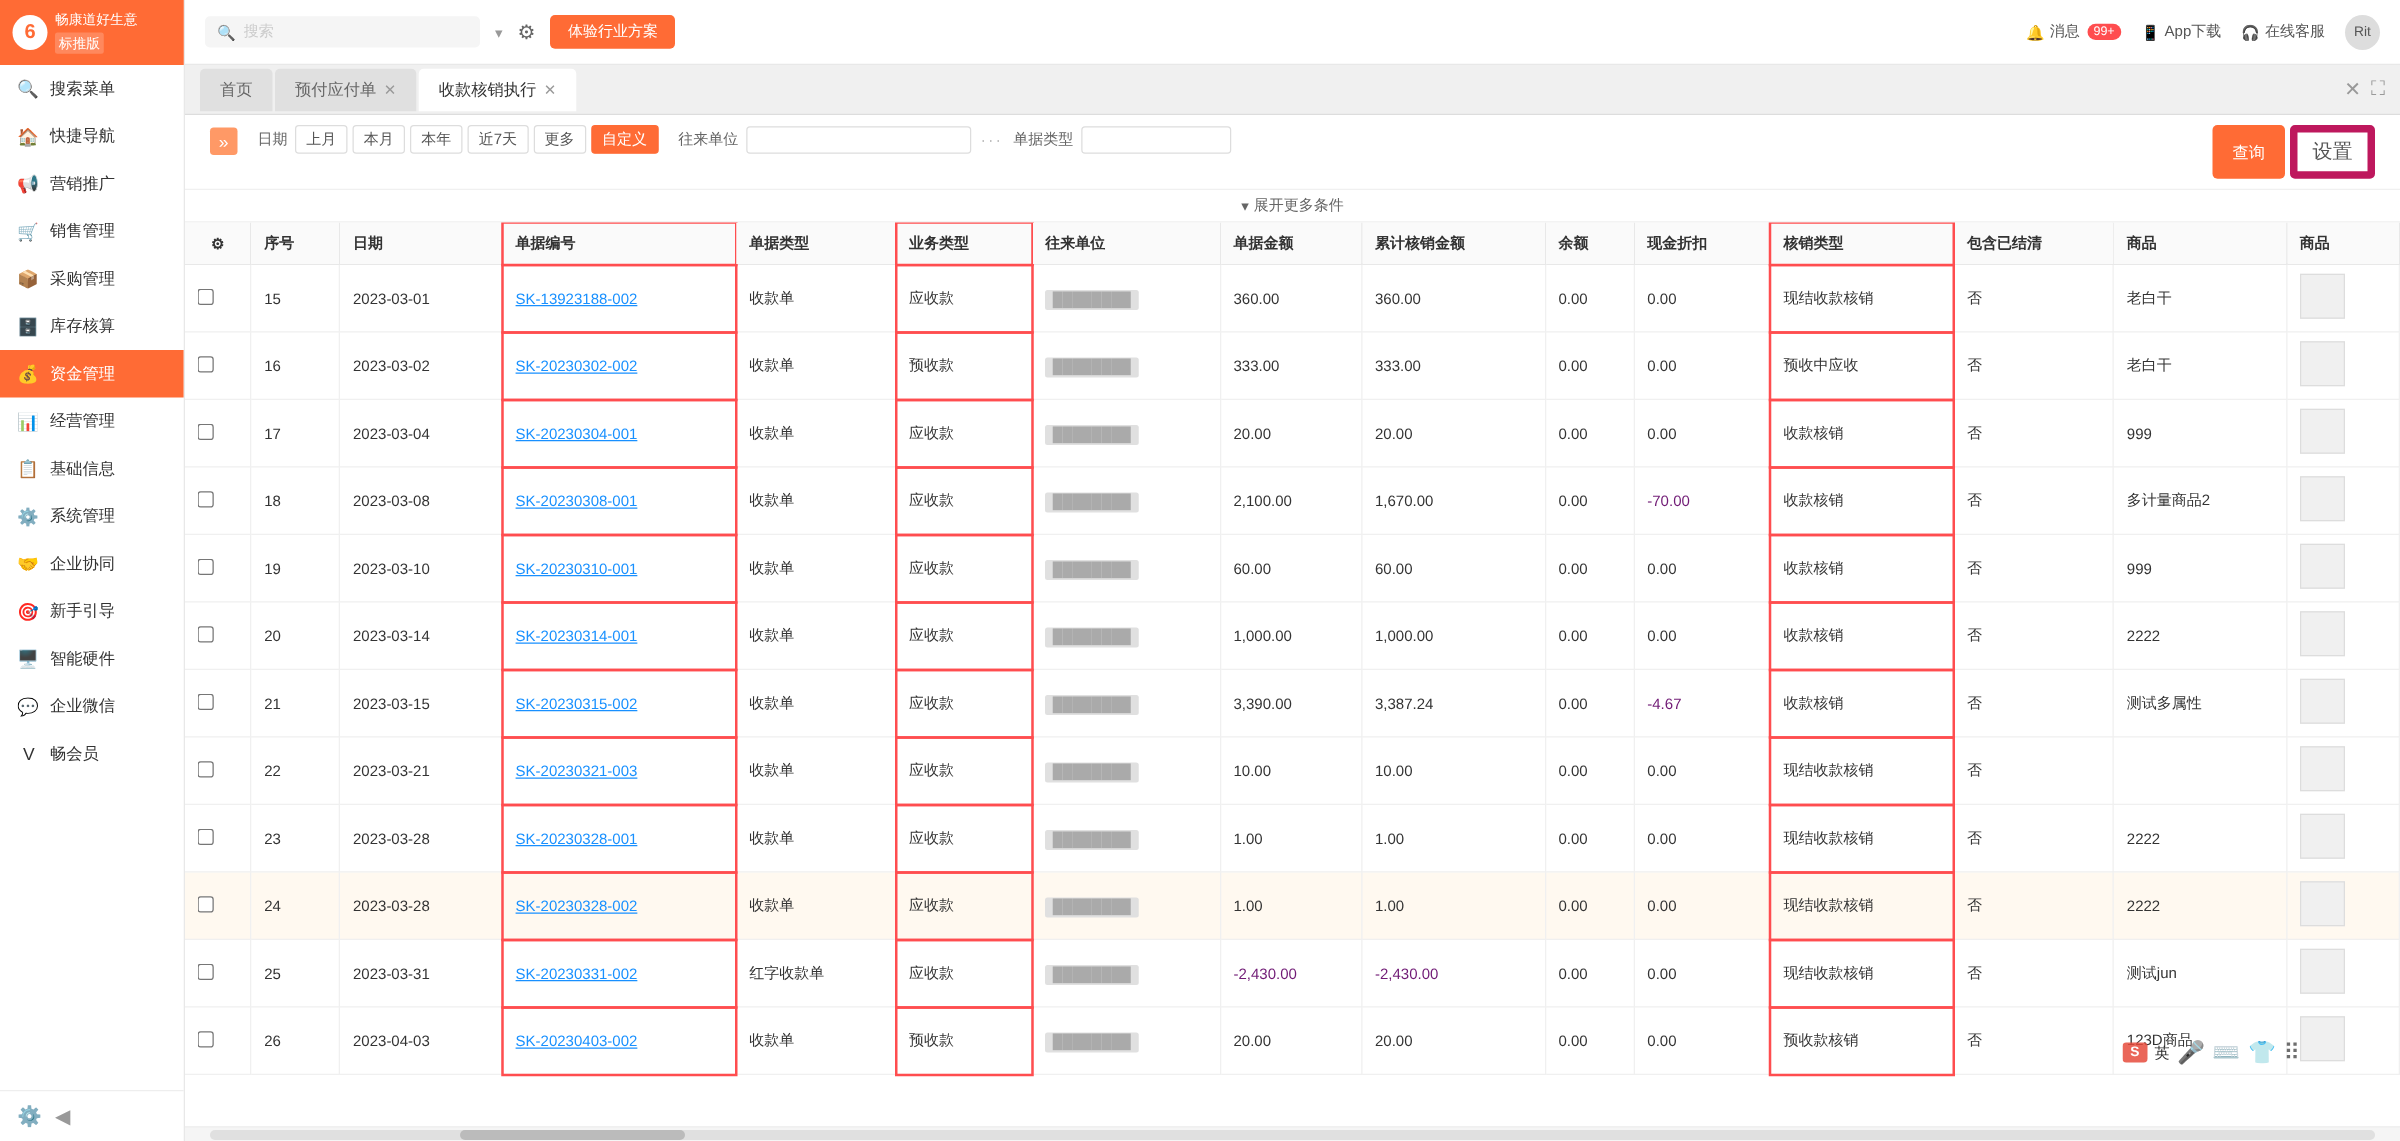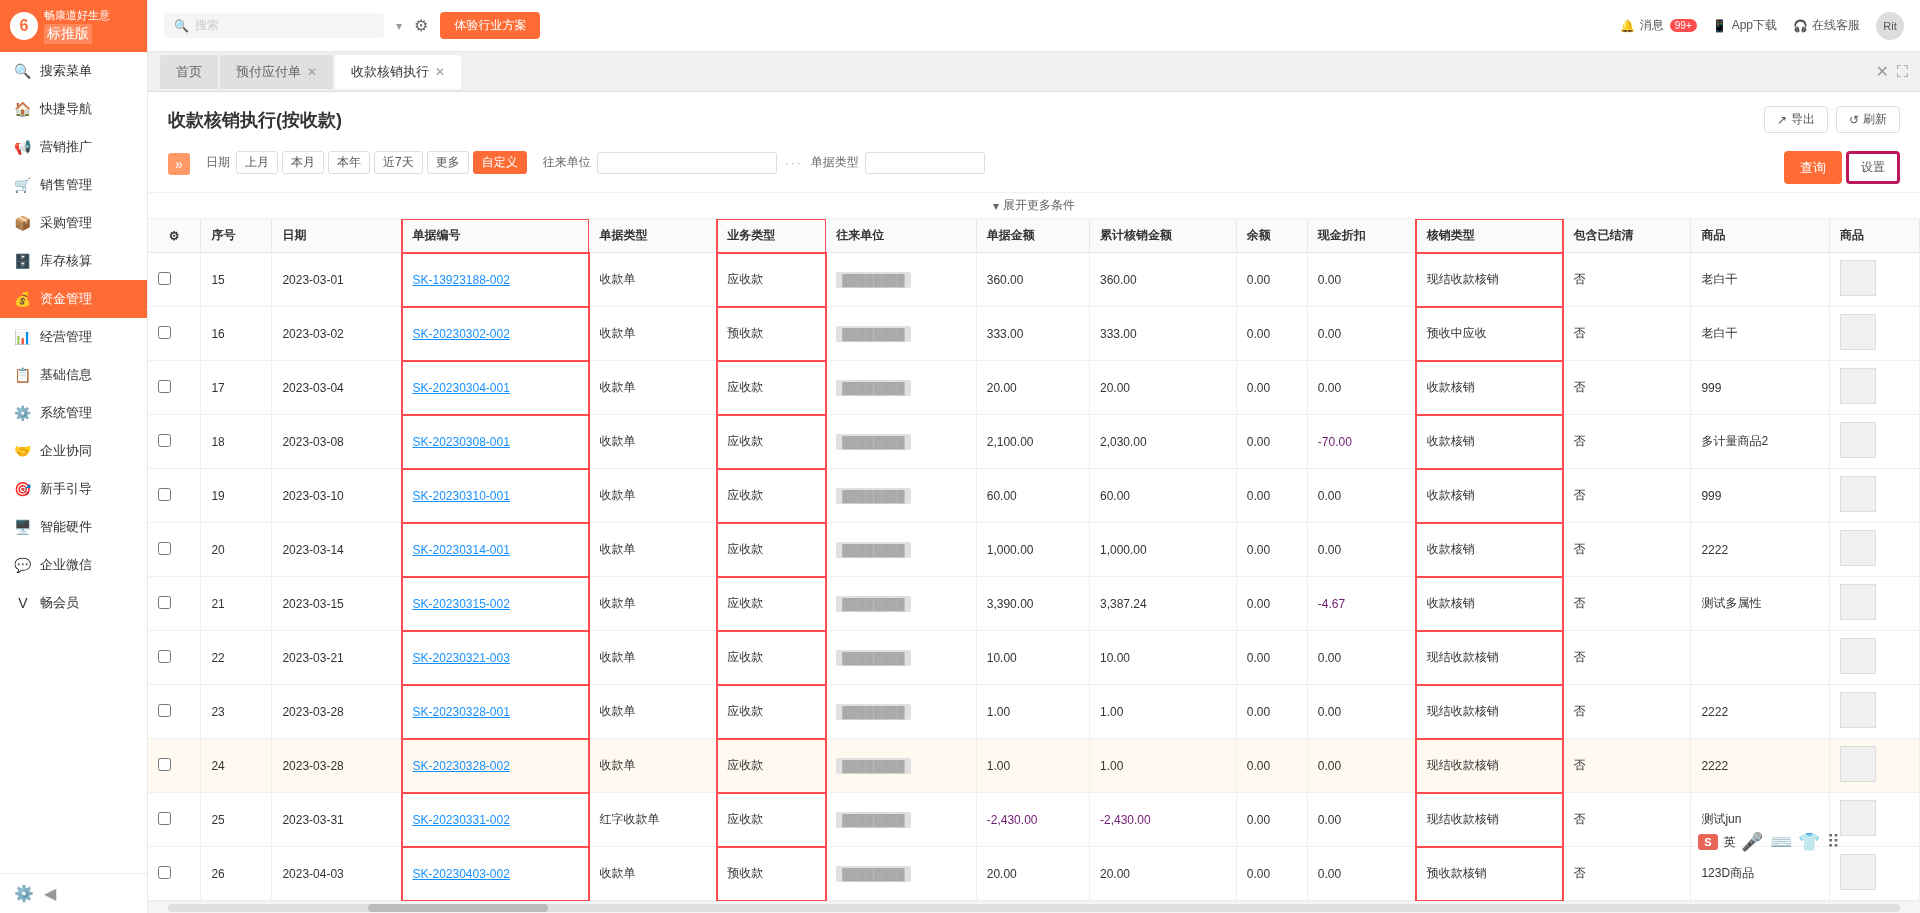--- a/index.html
+++ b/index.html
@@ -4,21 +4,21 @@
   <style>
     * { box-sizing: border-box; margin: 0; padding: 0; }
     body { font-family: 'Microsoft YaHei', Arial, sans-serif; font-size: 12px; background: #f5f5f5; display: flex; height: 913px; overflow: hidden; }
 
     
     .sidebar { width: 148px; background: #fff; display: flex; flex-direction: column; border-right: 1px solid #e8e8e8; flex-shrink: 0; }
     .sidebar-logo { background: #ff6b35; color: #fff; padding: 8px 10px; display: flex; align-items: center; gap: 6px; height: 52px; }
     .sidebar-logo-icon { width: 28px; height: 28px; background: #fff; border-radius: 50%; display: flex; align-items: center; justify-content: center; }
     .sidebar-logo-icon span { color: #ff6b35; font-size: 16px; font-weight: bold; }
     .sidebar-logo-text { color: #fff; font-size: 11px; line-height: 1.3; }
-    .sidebar-logo-badge { background: #fff3; font-size: 14px; padding: 1px 3px; border-radius: 2px; margin-top: 2px; display: inline-block; text-align: center; }
+    .sidebar-logo-badge { background: #fff3; font-size: 11px; padding: 1px 3px; border-radius: 2px; margin-top: 2px; display: inline-block; text-align: center; }
     .sidebar-menu { flex: 1; overflow-y: auto; }
     .sidebar-item { display: flex; align-items: center; gap: 8px; padding: 10px 14px; cursor: pointer; color: #333; font-size: 13px; }
     .sidebar-item.active { background: #ff6b35; color: #fff; }
     .sidebar-item-icon { width: 18px; height: 18px; display: flex; align-items: center; justify-content: center; font-size: 14px; flex-shrink: 0; }
     .sidebar-bottom { display: flex; align-items: center; padding: 10px 14px; gap: 10px; border-top: 1px solid #eee; }
     .sidebar-bottom-icon { font-size: 16px; cursor: pointer; color: #999; }
 
     
     .main { flex: 1; display: flex; flex-direction: column; overflow: hidden; }
 
@@ -58,21 +58,21 @@
     .filter-label { color: #666; font-size: 12px; }
     .filter-date-btns { display: flex; gap: 4px; flex-wrap: wrap; }
     .filter-date-btn { padding: 2px 8px; border: 1px solid #ddd; border-radius: 3px; background: #fff; cursor: pointer; font-size: 12px; color: #555; }
     .filter-date-btn.custom { background: #ff6b35; color: #fff; border-color: #ff6b35; }
     .filter-date-range { color: #ff6b35; font-size: 11px; margin-top: 2px; }
     .filter-divider { color: #ccc; }
     .filter-input { border: 1px solid #ddd; border-radius: 3px; padding: 3px 8px; font-size: 12px; width: 180px; color: #999; }
     .filter-dots { color: #aaa; letter-spacing: 2px; }
     .filter-select { border: 1px solid #ddd; border-radius: 3px; padding: 3px 22px 3px 8px; font-size: 12px; color: #555; background: #fff; appearance: none; min-width: 120px; cursor: pointer; }
     .filter-query-btn { background: #ff6b35; color: #fff; border: none; border-radius: 4px; padding: 5px 16px; cursor: pointer; font-size: 13px; }
-    .filter-set-btn { background: #fff; color: #555; border: 3px solid #be185d; border-radius: 4px; padding: 5px 12px; cursor: pointer; font-size: 12px; }
+    .filter-set-btn { background: #fff; color: #555; border: 6px solid #be185d; border-radius: 4px; padding: 5px 12px; cursor: pointer; font-size: 16px; }
     .filter-actions { display: flex; flex-direction: row; gap: 4px; flex-shrink: 0; }
 
     
     .expand-more { text-align: center; padding: 4px; border-bottom: 1px solid #f0f0f0; flex-shrink: 0; }
     .expand-more-btn { background: none; border: none; color: #666; cursor: pointer; font-size: 12px; display: flex; align-items: center; gap: 4px; margin: 0 auto; }
 
     
     .table-wrapper { flex: 1; overflow: auto; padding: 0 0 0 0; }
     table { width: 100%; border-collapse: collapse; font-size: 12px; }
     thead tr th { background: #fafafa; border-bottom: 1px solid #e8e8e8; border-right: 1px solid #e8e8e8; padding: 8px 10px; text-align: left; color: #333; font-weight: 600; white-space: nowrap; position: sticky; top: 0; z-index: 2; }
@@ -226,33 +226,20 @@
         <span class="tab-close">✕</span>
       </div>
       <div class="tabbar-right">
       <span>✕</span>
       <span>⛶</span>
     </div>
   </div>
 
   <div class="page-content">
 
-    <div class="page-header">
-      <div class="page-title">收款核销执行(按收款)</div>
-      <div class="page-header-actions">
-        <button class="page-header-btn">
-          <span>↗</span>
-          <span>导出</span>
-        </button>
-        <button class="page-header-btn">
-          <span>↺</span>
-          <span>刷新</span>
-        </button>
-      </div>
-    </div>
 
     <div class="filter-bar">
       <button class="filter-expand-btn">»</button>
       <div style="flex:1">
         <div class="filter-row">
           <div class="filter-item">
             <span class="filter-label">日期</span>
             <div class="filter-date-btns">
               <button class="filter-date-btn">上月</button>
               <button class="filter-date-btn">本月</button>
@@ -364,21 +351,21 @@
     </tr>
             <tr>
       <td><input type="checkbox" style="margin: 0px;"></td>
       <td>18</td>
       <td>2023-03-08</td>
       <td style="outline:2px solid #ff4d4f;outline-offset:-1px;"><a class="link">SK-20230308-001</a></td>
       <td>收款单</td>
       <td style="outline:2px solid #ff4d4f;outline-offset:-1px;">应收款</td>
       <td><span style="background:#e0e0e0;border-radius:2px;padding:2px 6px;font-size:11px;color:#aaa;">████████</span></td>
       <td class="">2,100.00</td>
-      <td class="">2,030.00</td>
+      <td class="">1,670.00</td>
       <td>0.00</td>
       <td class="negative">-70.00</td>
       <td style="outline:2px solid #ff4d4f;outline-offset:-1px;">收款核销</td>
       <td>否</td>
       <td>多计量商品2</td>
       <td><span class="thumb"></span></td>
     </tr>
             <tr>
       <td><input type="checkbox" style="margin: 0px;"></td>
       <td>19</td>

